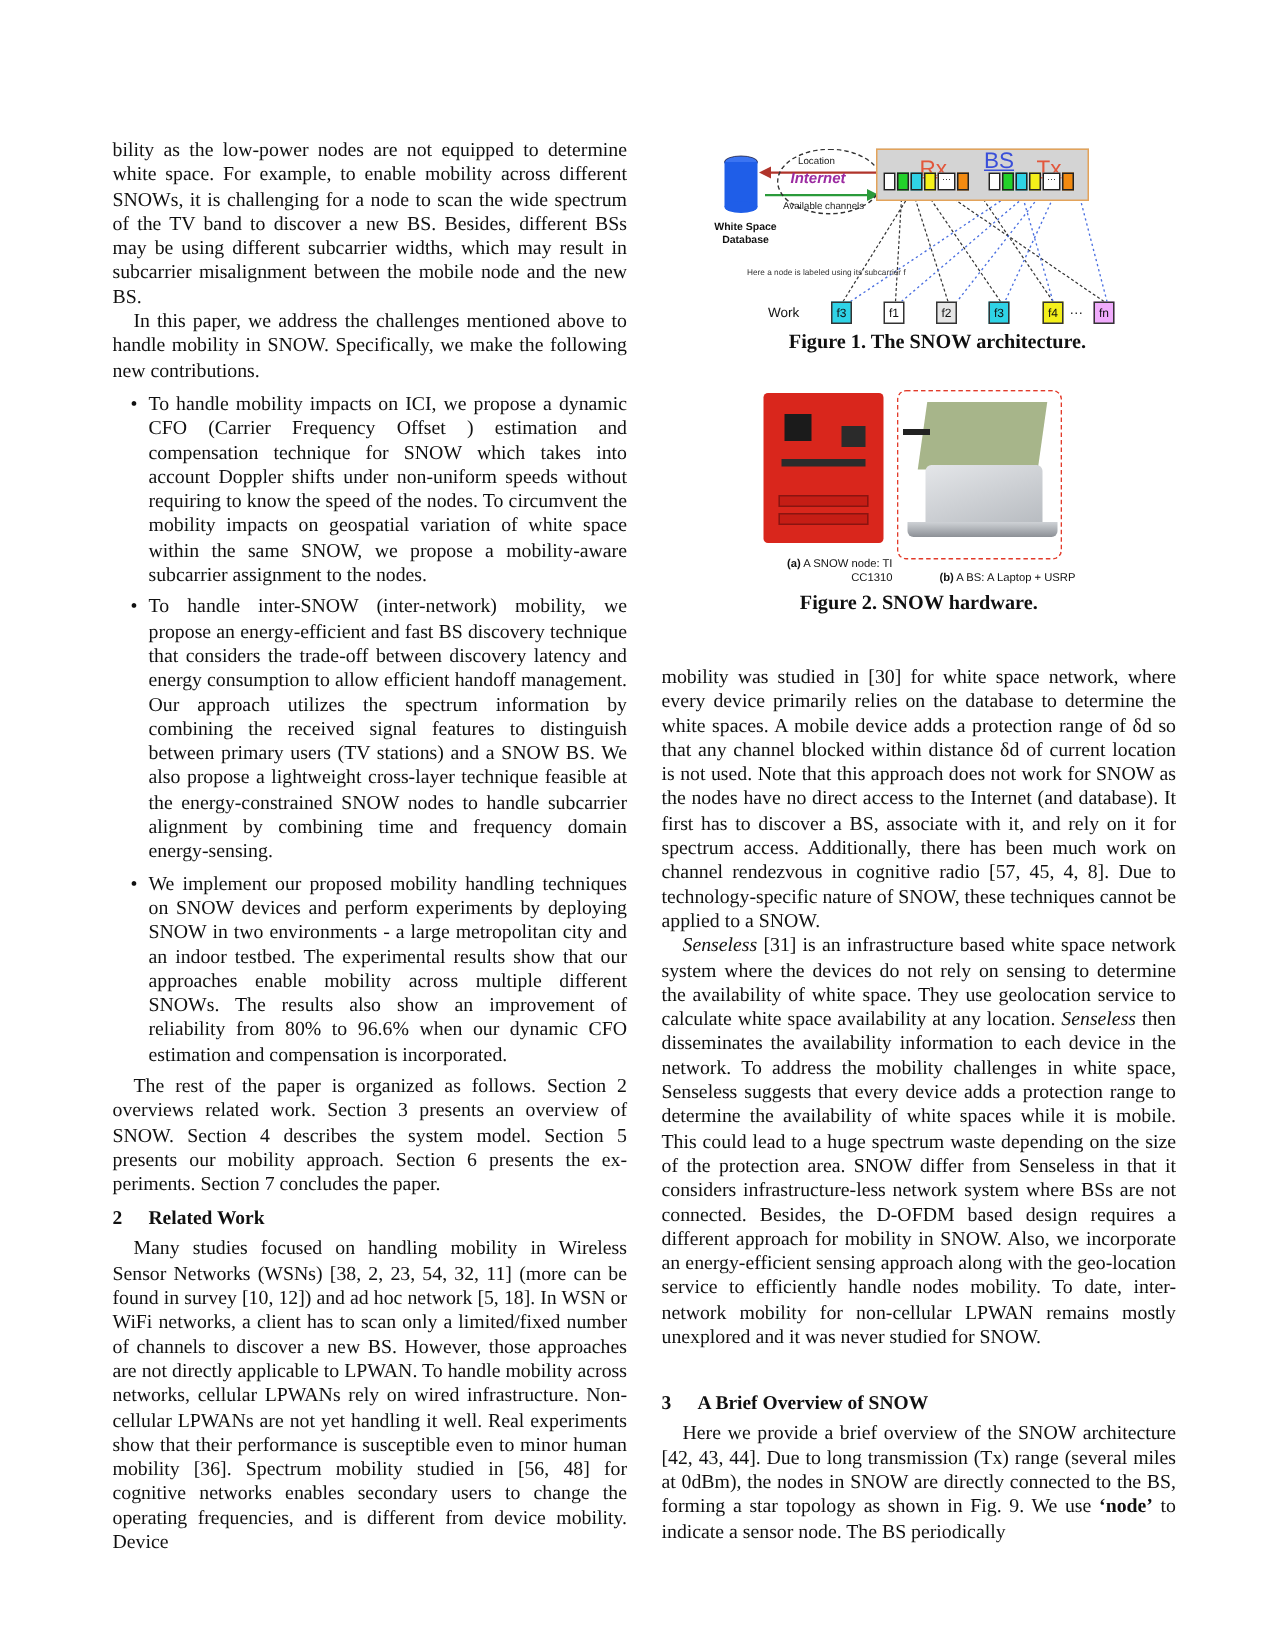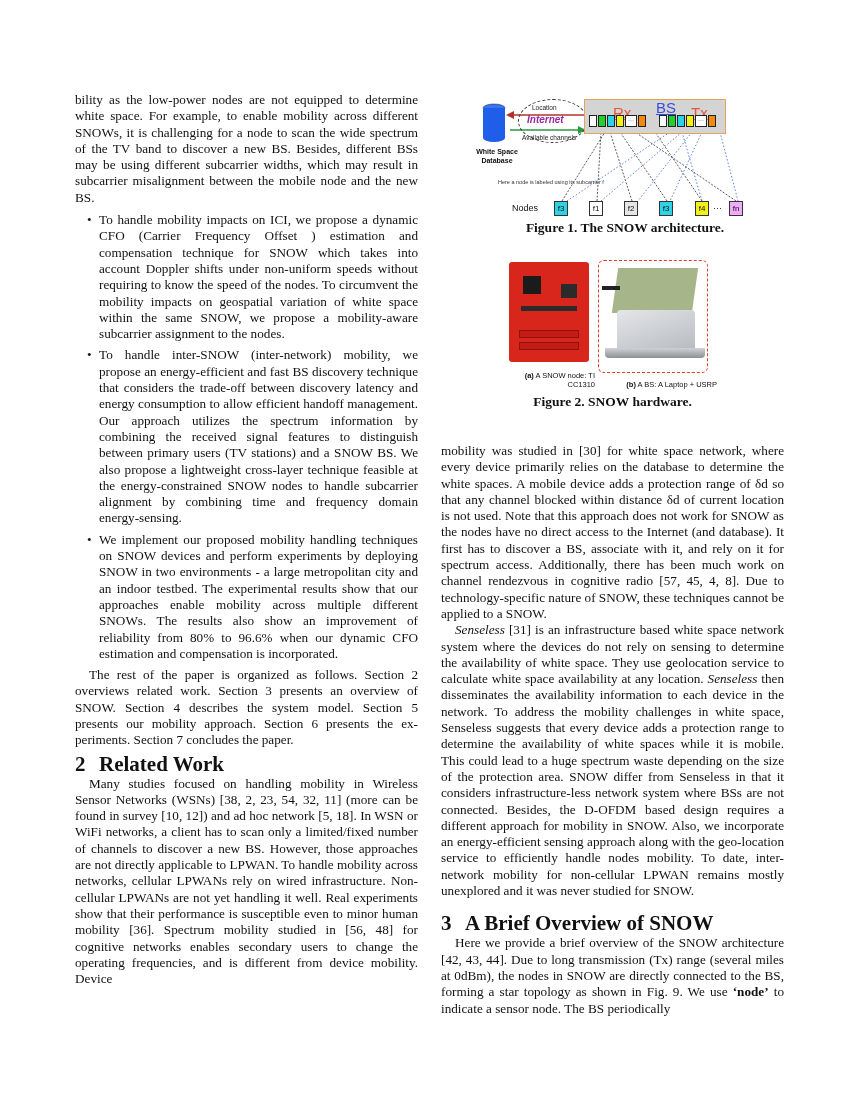--- a/index.html
+++ b/index.html
@@ -7,21 +7,21 @@
          font-family: "Liberation Serif", serif; color: #111; }
   .col { position: absolute; top: 92px; width: 343px; font-size: 13.2px; line-height: 16.3px;
          text-align: justify; hyphens: manual; }
   .col.left { left: 75px; }
   .col.right { left: 441px; }
   p { margin: 0; }
   p.indent { text-indent: 14px; }
   ul.contrib { margin: 6px 0 4px 0; padding: 0 0 0 24px; list-style: none; }
   ul.contrib li { position: relative; margin-bottom: 5px; }
   ul.contrib li::before { content: "\2022"; position: absolute; left: -12px; top: 0; }
-  h2 { font-size: 21px; font-weight: bold; margin: 5px 0 2px 0; line-height: 20px; text-align: left; }
+  h2 { font-size: 13px; font-weight: bold; margin: 5px 0 2px 0; line-height: 20px; text-align: left; }
   h2 .num { display: inline-block; width: 24px; }
   em { font-style: italic; }
   b { font-weight: bold; }
 
   
   .fig1 { position: absolute; left: 470px; top: 95px; width: 310px; height: 140px; }
   .fig-caption { font-weight: bold; font-size: 13.5px; text-align: center; position: absolute; }
   .db-label { position: absolute; left: 0; top: 52px; width: 54px; text-align: center;
               font-family: "Liberation Sans", sans-serif; font-weight: bold; font-size: 7px; line-height: 9px; }
   .cloud { position: absolute; left: 48px; top: 4px; width: 68px; height: 42px; border: 1.3px dashed #333;
@@ -55,20 +55,21 @@
   .laptop-lid { position: absolute; left: 112px; top: 52px; width: 78px; height: 40px; background: linear-gradient(160deg,#e4e6e9,#b7bbc0); border-radius: 4px 4px 0 0; }
   .laptop-base { position: absolute; left: 100px; top: 90px; width: 100px; height: 10px; background: linear-gradient(#cfd2d6,#8c9096); border-radius: 0 0 4px 4px; }
   .cable { position: absolute; left: 97px; top: 28px; width: 18px; height: 4px; background: #222; }
   .sub-cap { position: absolute; font-family: "Liberation Sans", sans-serif; font-size: 7.5px; line-height: 9px; text-align: right; }
 </style>
 </head>
 <body>
 
 <div class="col left">
   <p>bility as the low-power nodes are not equipped to determine white space. For example, to enable mobility across different SNOWs, it is challenging for a node to scan the wide spec­trum of the TV band to discover a new BS. Besides, different BSs may be using different subcarrier widths, which may re­sult in subcarrier misalignment between the mobile node and the new BS.</p>
+  <p class="indent">In this paper, we address the challenges mentioned above to handle mobility in SNOW. Specifically, we make the fol­lowing new contributions.</p>
   <ul class="contrib">
     <li>To handle mobility impacts on ICI, we propose a dy­namic CFO (Carrier Frequency Offset ) estimation and compensation technique for SNOW which takes into account Doppler shifts under non-uniform speeds with­out requiring to know the speed of the nodes. To cir­cumvent the mobility impacts on geospatial variation of white space within the same SNOW, we propose a mobility-aware subcarrier assignment to the nodes.</li>
     <li>To handle inter-SNOW (inter-network) mobility, we propose an energy-efficient and fast BS discovery tech­nique that considers the trade-off between discovery la­tency and energy consumption to allow efficient hand­off management. Our approach utilizes the spectrum information by combining the received signal features to distinguish between primary users (TV stations) and a SNOW BS. We also propose a lightweight cross-layer technique feasible at the energy-constrained SNOW nodes to handle subcarrier alignment by combining time and frequency domain energy-sensing.</li>
     <li>We implement our proposed mobility handling tech­niques on SNOW devices and perform experiments by deploying SNOW in two environments - a large metropolitan city and an indoor testbed. The experi­mental results show that our approaches enable mobil­ity across multiple different SNOWs. The results also show an improvement of reliability from 80% to 96.6% when our dynamic CFO estimation and compensation is incorporated.</li>
   </ul>
   <p class="indent">The rest of the paper is organized as follows. Section 2 overviews related work. Section 3 presents an overview of SNOW. Section 4 describes the system model. Section 5 presents our mobility approach. Section 6 presents the ex­periments. Section 7 concludes the paper.</p>
   <h2><span class="num">2</span><span>Related Work</span></h2>
   <p class="indent">Many studies focused on handling mobility in Wireless Sensor Networks (WSNs) [38, 2, 23, 54, 32, 11] (more can be found in survey [10, 12]) and ad hoc network [5, 18]. In WSN or WiFi networks, a client has to scan only a lim­ited/fixed number of channels to discover a new BS. How­ever, those approaches are not directly applicable to LP­WAN. To handle mobility across networks, cellular LP­WANs rely on wired infrastructure. Non-cellular LPWANs are not yet handling it well. Real experiments show that their performance is susceptible even to minor human mobil­ity [36]. Spectrum mobility studied in [56, 48] for cognitive networks enables secondary users to change the operating frequencies, and is different from device mobility. Device</p>
 </div>
 
@@ -121,21 +122,21 @@
       <div class="ch" style="background:#fff"></div>
       <div class="ch" style="background:#22d12a"></div>
       <div class="ch" style="background:#2fd3e6"></div>
       <div class="ch" style="background:#f4f01a"></div>
       <div class="ch" style="background:#fff;width:12px">···</div>
       <div class="ch" style="background:#f28a10"></div>
     </div>
   </div>
   <div class="note">Here a node is labeled using its subcarrier f</div>
   <div class="node-row">
-    <span class="nodes-label">Nodes</span>
+    <span class="nodes-label">Work</span>
     <div class="node" style="left:84px;background:#2fd3e6">f3</div>
     <div class="node" style="left:119px;background:#ffffff">f1</div>
     <div class="node" style="left:154px;background:#e5e5e5">f2</div>
     <div class="node" style="left:189px;background:#2fd3e6">f3</div>
     <div class="node" style="left:225px;background:#f4f01a">f4</div>
     <span class="node-ellipsis" style="left:243px;">···</span>
     <div class="node" style="left:259px;background:#f0abfc">fn</div>
   </div>
   <div class="fig-caption" style="left:0;top:125px;width:310px;">Figure 1. The SNOW architecture.</div>
 </div>
@@ -158,15 +159,15 @@
   </div>
   <div class="sub-cap" style="left:88px;top:122px;width:124px;">
     <b>(b)</b> <span>A BS: A Laptop + USRP</span>
   </div>
   <div class="fig-caption" style="left:0;top:136px;width:215px;">Figure 2. SNOW hardware.</div>
 </div>
 
 <div class="col right" style="top:443px;">
   <p>mobility was studied in [30] for white space network, where every device primarily relies on the database to determine the white spaces. A mobile device adds a protection range of δd so that any channel blocked within distance δd of cur­rent location is not used. Note that this approach does not work for SNOW as the nodes have no direct access to the Internet (and database). It first has to discover a BS, asso­ciate with it, and rely on it for spectrum access. Additionally, there has been much work on channel rendezvous in cogni­tive radio [57, 45, 4, 8]. Due to technology-specific nature of SNOW, these techniques cannot be applied to a SNOW.</p>
   <p class="indent"><em>Senseless</em><span> [31] is an infrastructure based white space net­work system where the devices do not rely on sensing to determine the availability of white space. They use geo­location service to calculate white space availability at any location. </span><em>Senseless</em><span> then disseminates the availability infor­mation to each device in the network. To address the mo­bility challenges in white space, Senseless suggests that ev­ery device adds a protection range to determine the avail­ability of white spaces while it is mobile. This could lead to a huge spectrum waste depending on the size of the pro­tection area. SNOW differ from Senseless in that it con­siders infrastructure-less network system where BSs are not connected. Besides, the D-OFDM based design requires a different approach for mobility in SNOW. Also, we in­corporate an energy-efficient sensing approach along with the geo-location service to efficiently handle nodes mobil­ity. To date, inter-network mobility for non-cellular LP­WAN remains mostly unexplored and it was never studied for SNOW.</span></p>
-  <h2 style="margin-top:14px;"><span class="num">3</span><span>A Brief Overview of SNOW</span></h2>
+  <h2 style="margin-top:26px;"><span class="num">3</span><span>A Brief Overview of SNOW</span></h2>
   <p class="indent"><span>Here we provide a brief overview of the SNOW architec­ture [42, 43, 44]. Due to long transmission (Tx) range (sev­eral miles at 0dBm), the nodes in SNOW are directly con­nected to the BS, forming a star topology as shown in Fig. 9. We use </span><b>‘node’</b><span> to indicate a sensor node. The BS periodically</span></p>
 </div>
 
 </body></html>

